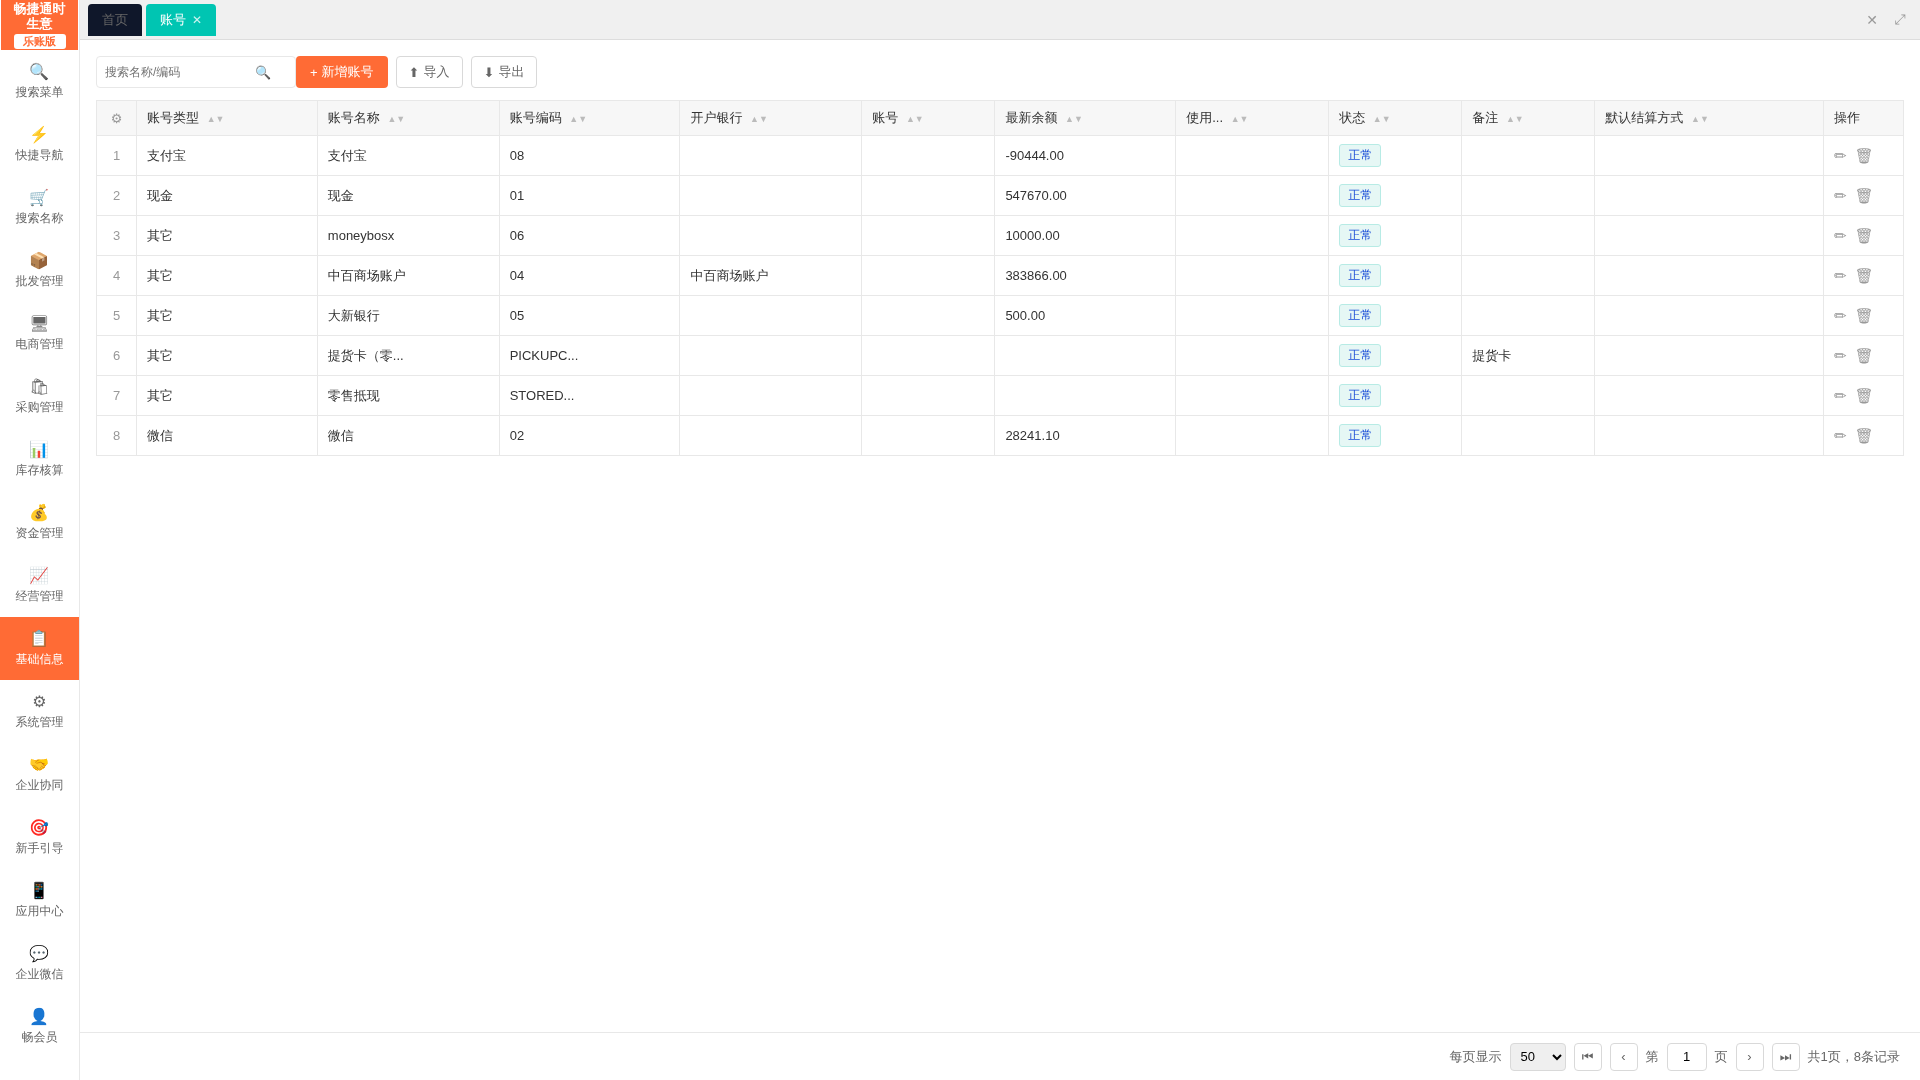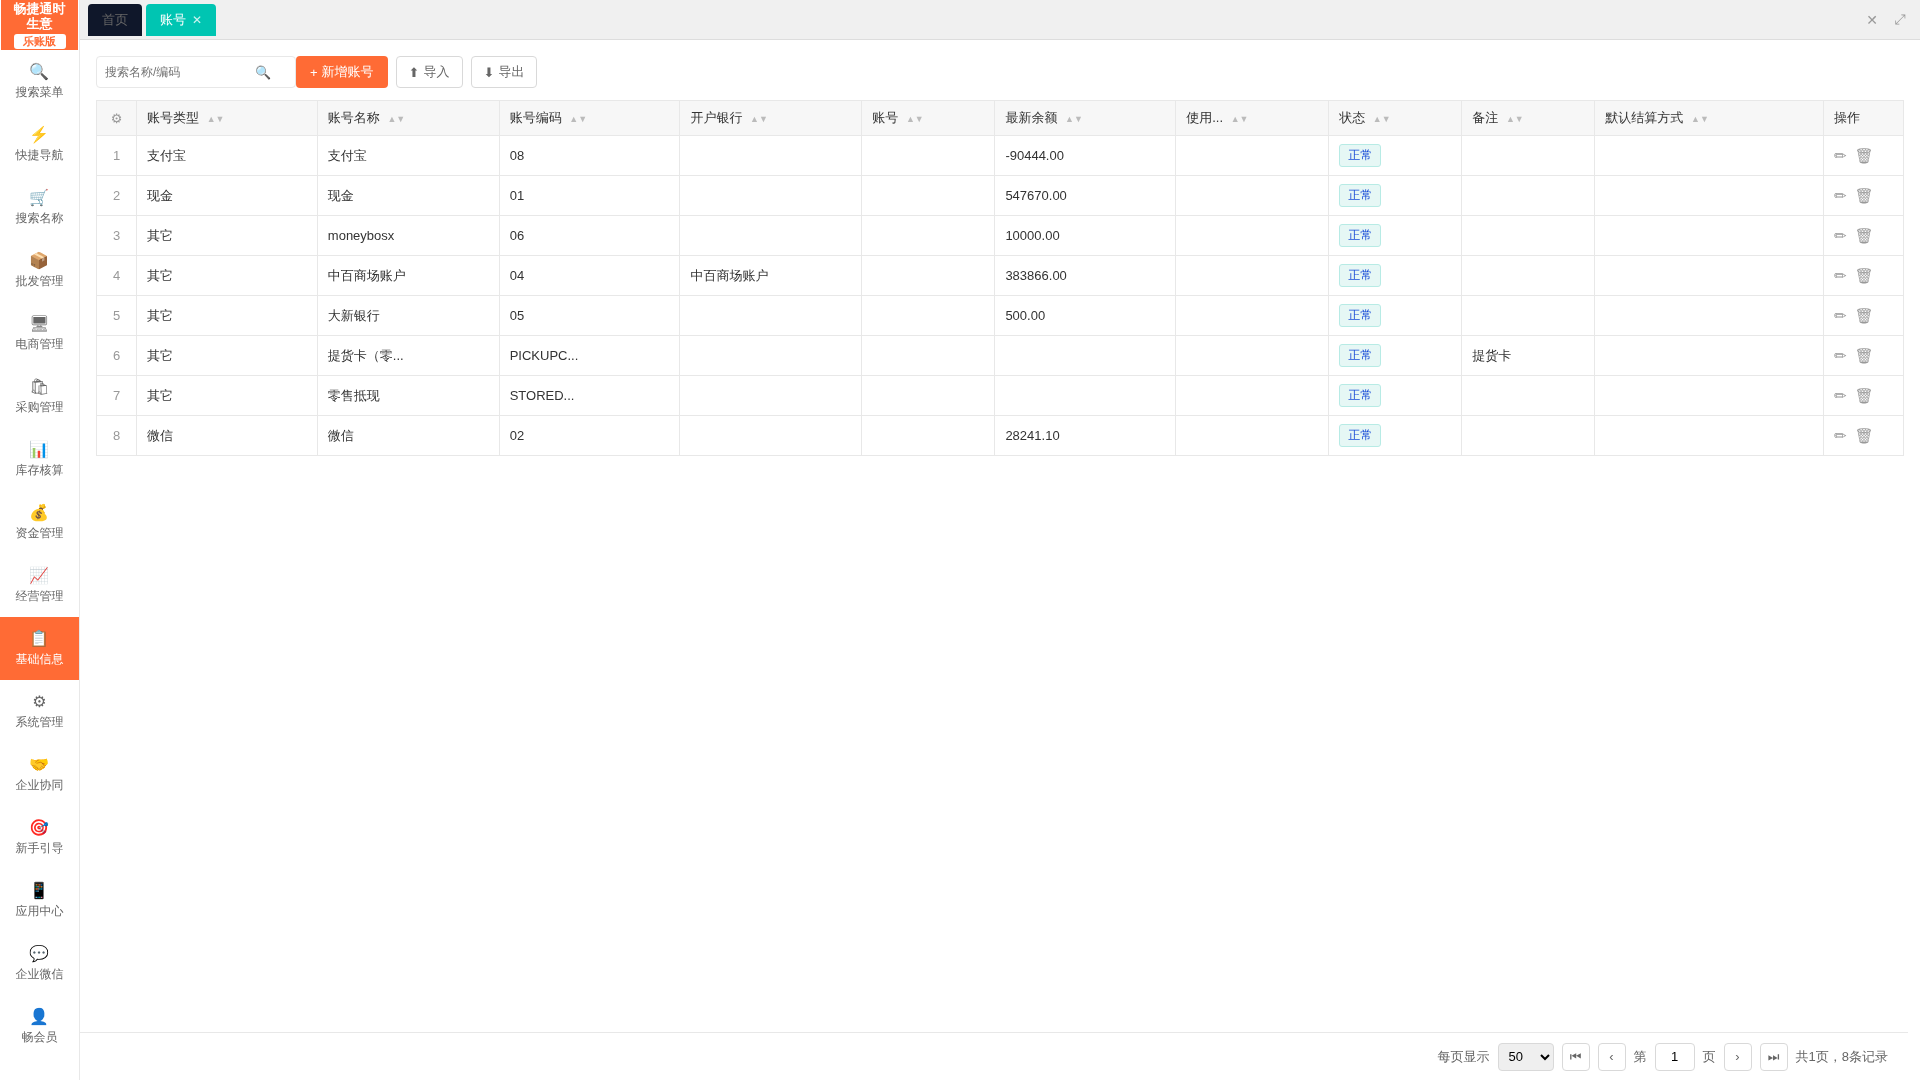--- a/index.html
+++ b/index.html
@@ -274,21 +274,21 @@
     .gear-icon-header {
       color: #999;
       cursor: pointer;
     }
 
     
     .pagination-bar {
       position: fixed;
       bottom: 0;
       left: 80px;
-      right: 12px;
+      right: 0;
       height: 48px;
       background: #fff;
       border-top: 1px solid #e8e8e8;
       display: flex;
       align-items: center;
       justify-content: flex-end;
       padding: 0 20px;
       gap: 8px;
       font-size: 13px;
       color: #666;

